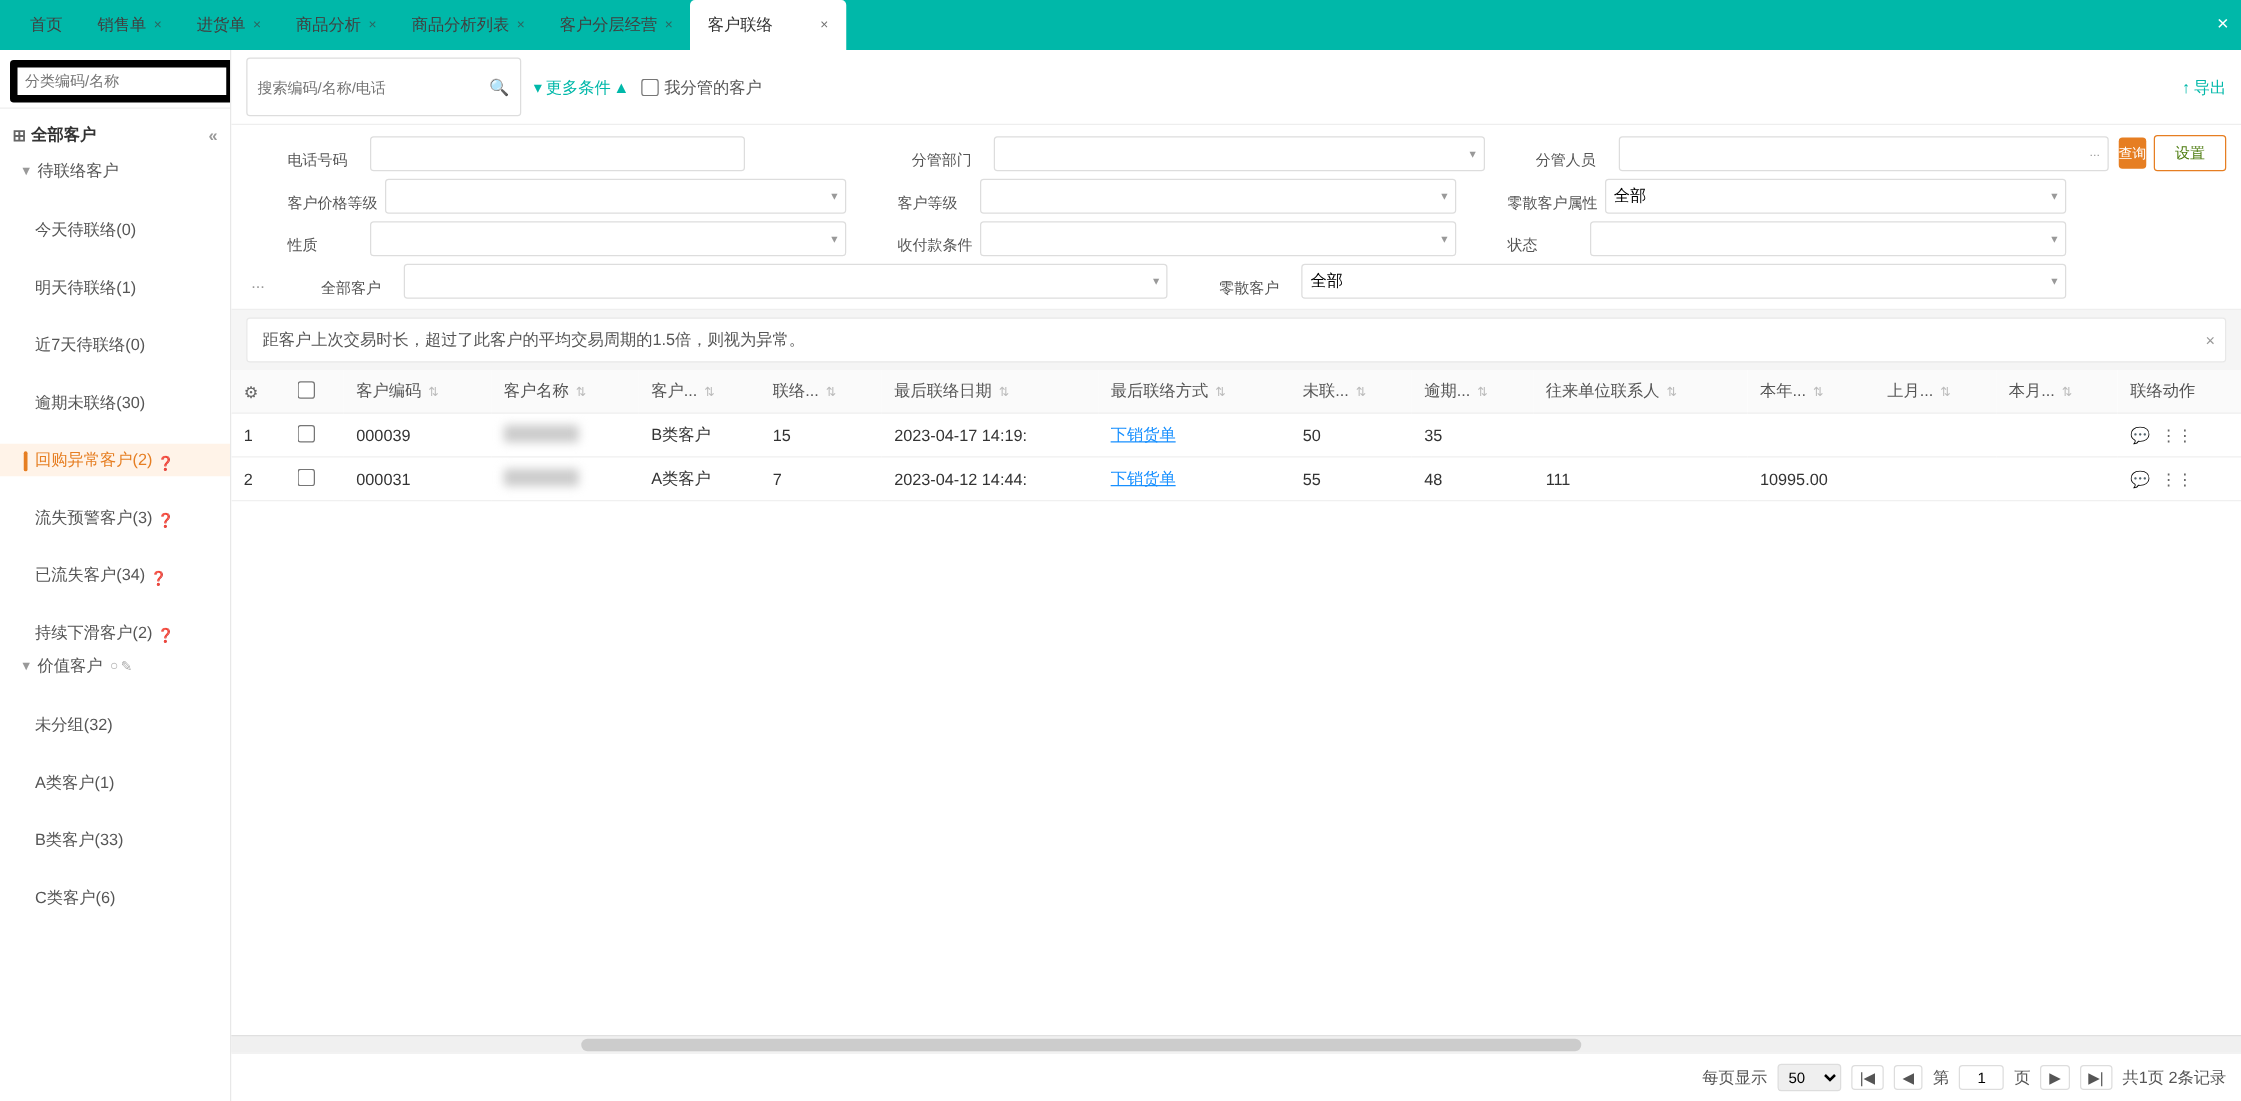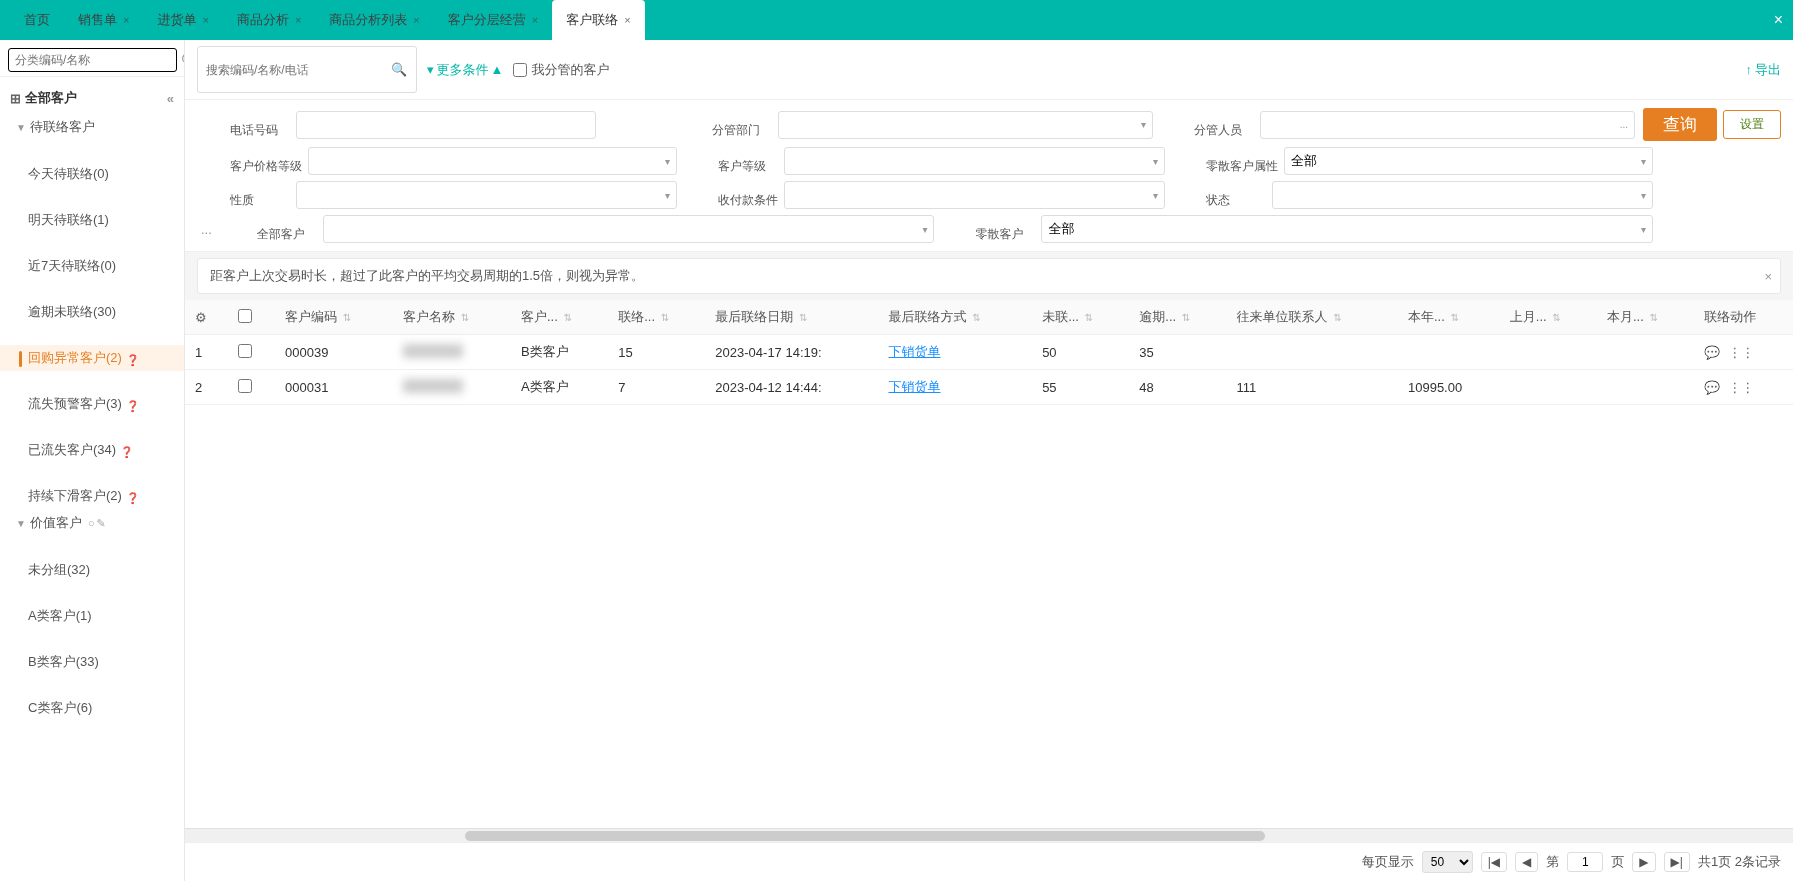--- a/index.html
+++ b/index.html
@@ -9,21 +9,21 @@
     .top-nav {
       display: flex; align-items: center;
       background: #00b8a9; height: 40px; padding: 0 10px;
       color: white; position: relative;
     }
     .top-nav .nav-item {
       padding: 0 14px; height: 40px; display: flex; align-items: center;
       cursor: pointer; font-size: 13px; color: #404040; white-space: nowrap;
     }
     .top-nav .nav-item.active {
-      background: white; color: #333; border-radius: 4px 4px 0 0;
+      background: white; color: #333; border-radius: 4px 4px 0 0; gap: 32px;
     }
     .top-nav .nav-item .close-x {
       margin-left: 6px; font-size: 11px; opacity: 0.7;
     }
     .top-nav .nav-close-all {
       position: absolute; right: 10px; color: white; cursor: pointer; font-size: 16px;
     }
 
     
     .main-layout {
@@ -32,21 +32,21 @@
 
     
     .sidebar {
       width: 185px; background: white; border-right: 1px solid #e8e8e8;
       display: flex; flex-direction: column; overflow: hidden; flex-shrink: 0;
     }
     .sidebar-search {
       padding: 8px 8px 4px; display: flex; align-items: center; border-bottom: 1px solid #eee;
     }
     .sidebar-search input {
-      flex: 1; border: 1px solid #000000; border-radius: 3px; padding: 4px 6px;
+      flex: 1; border: 6px solid #000000; border-radius: 3px; padding: 4px 6px;
       font-size: 12px; outline: none;
     }
     .sidebar-search .search-btn {
       margin-left: 4px; color: #999; cursor: pointer;
     }
     .sidebar-tree { flex: 1; overflow-y: auto; padding: 6px 0; }
     .tree-root {
       display: flex; align-items: center; padding: 6px 10px;
       font-weight: bold; color: #333; cursor: pointer;
     }
@@ -113,22 +113,22 @@
       font-size: 12px; background: white; display: flex; align-items: center;
       justify-content: space-between; cursor: pointer; min-height: 28px;
     }
     .filter-select .chevron { color: #999; font-size: 10px; }
     .filter-input {
       flex: 1; border: 1px solid #ddd; border-radius: 3px; padding: 4px 6px;
       font-size: 12px; outline: none; min-height: 28px;
     }
     .action-btns { display: flex; gap: 6px; align-items: center; }
     .btn-query {
-      background: #e67e22; color: white; border: none; padding: 5px 20px;
-      border-radius: 3px; cursor: pointer; font-size: 17px;
+      background: #e67e22; color: white; border: none; padding: 5px 0;
+      border-radius: 3px; cursor: pointer; font-size: 11px;
     }
     .btn-settings {
       background: white; color: #4d7c0f; border: 1px solid #e67e22; padding: 5px 16px;
       border-radius: 3px; cursor: pointer; font-size: 12px;
     }
     .more-dots { color: #999; cursor: pointer; margin: 0 4px; }
 
     
     .tooltip-bar {
       background: white; border: 1px solid #e8e8e8; border-radius: 3px;

